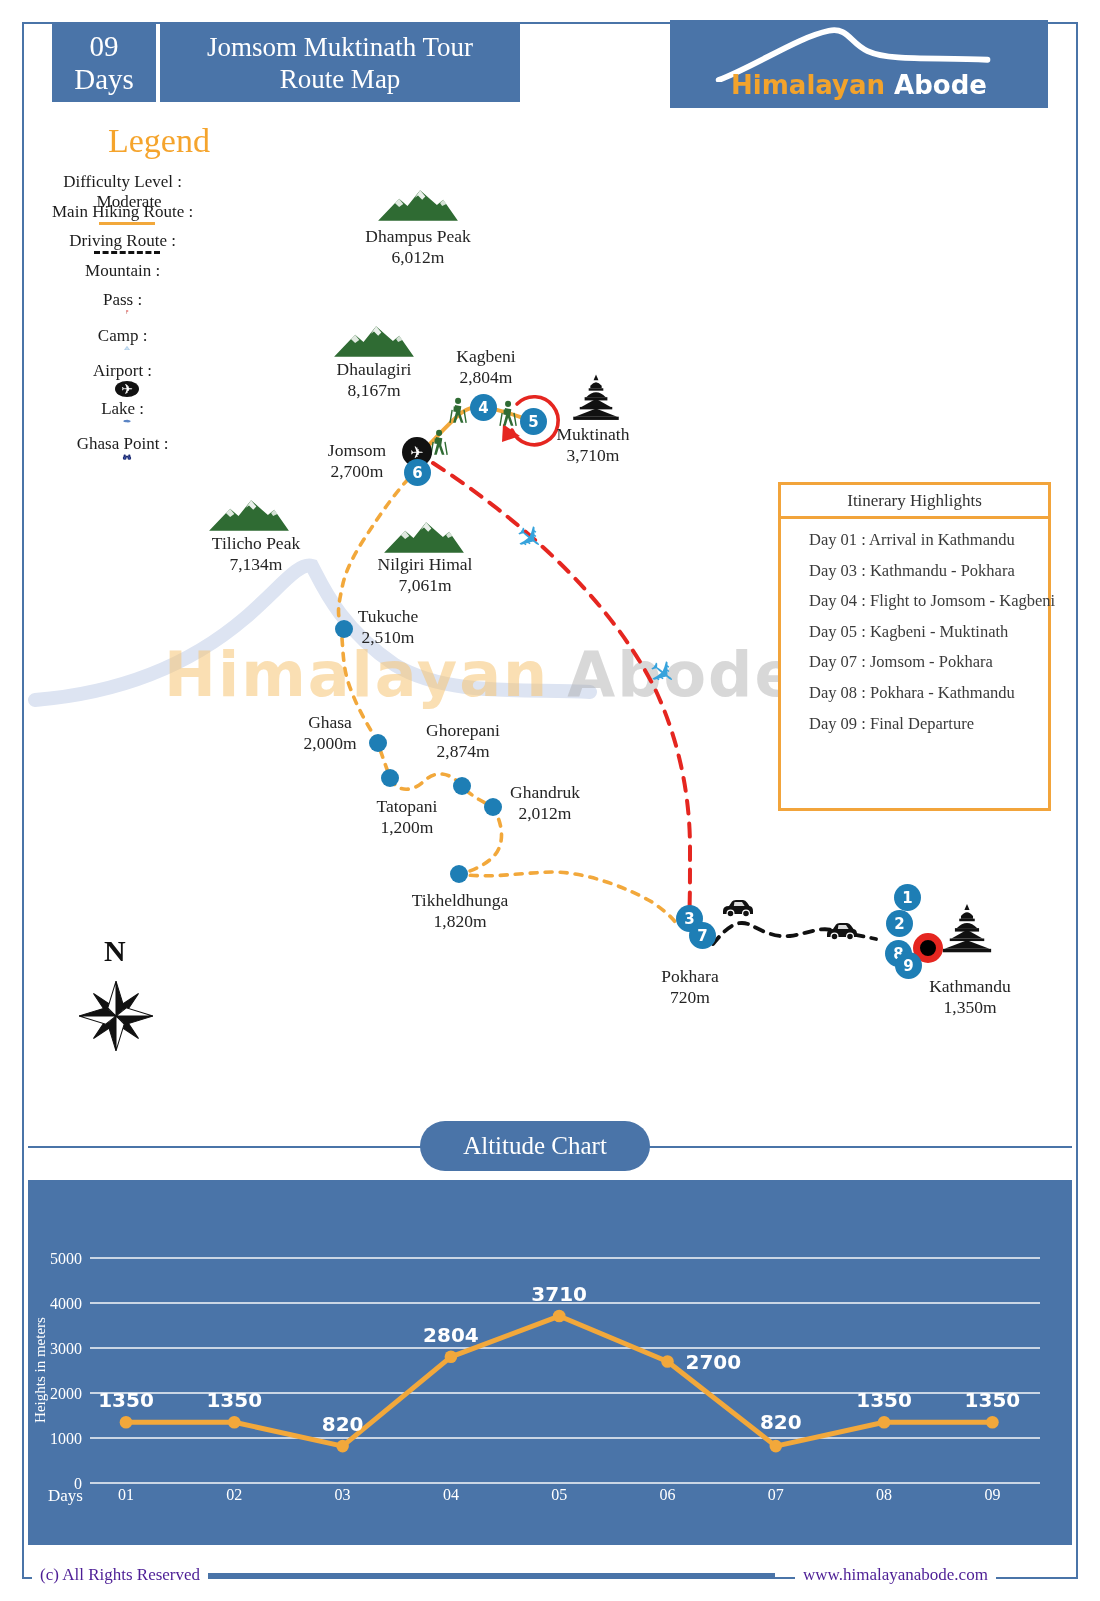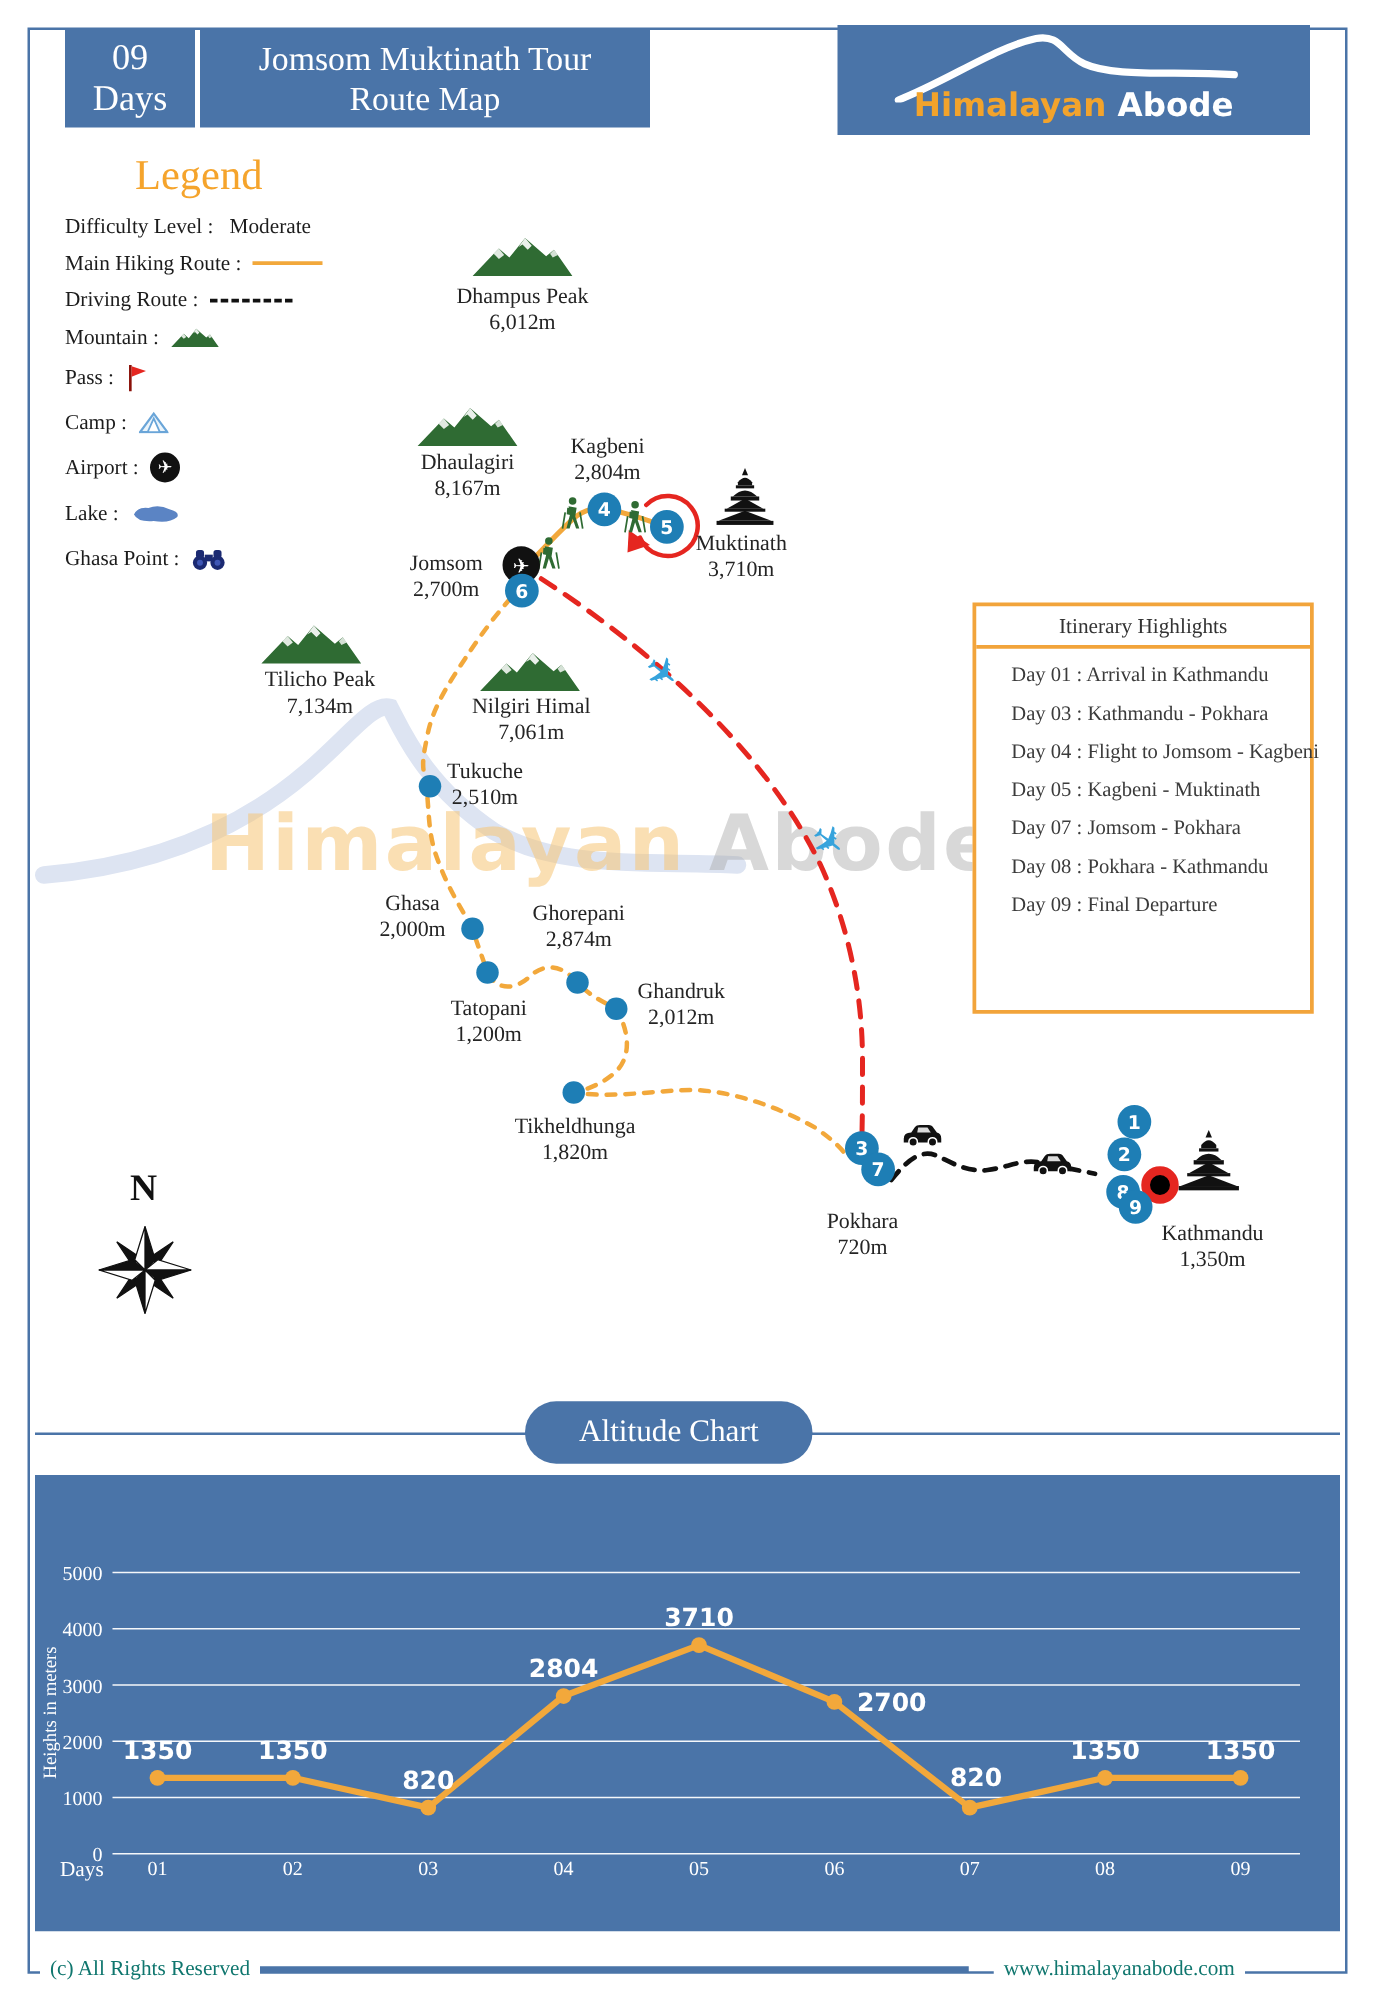--- a/index.html
+++ b/index.html
@@ -13,21 +13,21 @@
   .title-box{left:160px;top:24px;width:360px;height:78px;font-size:27px;line-height:1.2;flex-direction:column;}
   .logo-box{left:670px;top:20px;width:378px;height:88px;}
   .logo-ridge{position:absolute;left:30px;top:4px;width:310px;height:58px;}
   .logo-text{position:absolute;bottom:8px;left:0;right:0;text-align:center;
              font-family:"DejaVu Sans","Liberation Sans",sans-serif;font-weight:bold;font-size:26px;}
   .logo-text .b1{color:#f2a32c;} .logo-text .b2{color:#fff;margin-left:9px;}
 
   
   .legend-heading{position:absolute;left:96px;top:122px;font-size:34px;color:#f5a42c;margin-left:12px;}
   .legend-rows{position:absolute;left:52px;top:172px;font-size:17px;color:#1c1c1c;}
-  .legend-row{display:flex;align-items:center;height:18px;margin-bottom:11.5px;}
+  .legend-row{display:flex;align-items:center;height:18px;margin-bottom:11.5px;flex-direction:column;}
   .legend-row .lg-label{margin-right:9px;}
   .lg-value{margin-left:4px;}
   .sample-hike{width:56px;height:0;border-top:3px solid #f2a83b;}
   .sample-drive{width:66px;height:0;border-top:3px dashed #111;}
   .lg-airport{width:24px;height:24px;border-radius:50%;background:#111;color:#fff;display:flex;
               align-items:center;justify-content:center;font-size:14px;font-family:"DejaVu Sans",sans-serif;}
 
   
   .map{position:absolute;left:24px;top:110px;width:1052px;height:980px;}
   .overlay-svg,.bg-svg{position:absolute;left:-24px;top:-110px;width:1100px;height:1601px;pointer-events:none;}
@@ -58,21 +58,21 @@
   .itin-day{line-height:30.6px;white-space:nowrap;}
 
   
   .alt-line{position:absolute;left:28px;top:1146px;width:1044px;height:0;border-top:2px solid #4a74a8;}
   .alt-pill{position:absolute;left:420px;top:1121px;width:230px;height:50px;border-radius:26px;background:#4a74a8;
             color:#fff;display:flex;align-items:center;justify-content:center;font-size:25px;z-index:2;}
   .chart{position:absolute;left:28px;top:1180px;width:1044px;height:365px;background:#4a74a8;}
 
   
   .footer-heavy-line{position:absolute;left:207px;top:1573px;width:568px;height:5px;background:#4a74a8;}
-  .footer-text{position:absolute;top:1565px;font-size:17px;color:#0f766e;background:#fff;padding:0 8px;z-index:3;}
+  .footer-text{position:absolute;top:1565px;font-size:17px;color:#4c1d95;background:#fff;padding:0 8px;z-index:3;}
   .ft-left{left:32px;} .ft-right{left:795px;}
 </style>
 </head>
 <body>
 
 <svg width="0" height="0" style="position:absolute">
   <defs>
     <symbol id="sym-mountain" viewBox="0 0 80 36">
       <path d="M2 33 L22 12 L30 19 L42 4 L58 18 L64 13 L78 33 Z" fill="#2f6b33"></path>
       <path d="M42 4 L47 10 L44 13 L40 9 L37 11 Z" fill="#fff" opacity="0.9"></path>
@@ -329,21 +329,21 @@
       <div>2,510m</div>
     </div>
     <div class="map-label" style="left:306px;top:602px">
       <div>Ghasa</div>
       <div>2,000m</div>
     </div>
     <div class="map-label" style="left:439px;top:610px">
       <div>Ghorepani</div>
       <div>2,874m</div>
     </div>
-    <div class="map-label" style="left:367px;top:686px">
+    <div class="map-label" style="left:383px;top:686px">
       <div>Tatopani</div>
       <div>1,200m</div>
     </div>
     <div class="map-label" style="left:521px;top:672px">
       <div>Ghandruk</div>
       <div>2,012m</div>
     </div>
     <div class="map-label" style="left:436px;top:780px">
       <div>Tikheldhunga</div>
       <div>1,820m</div>

